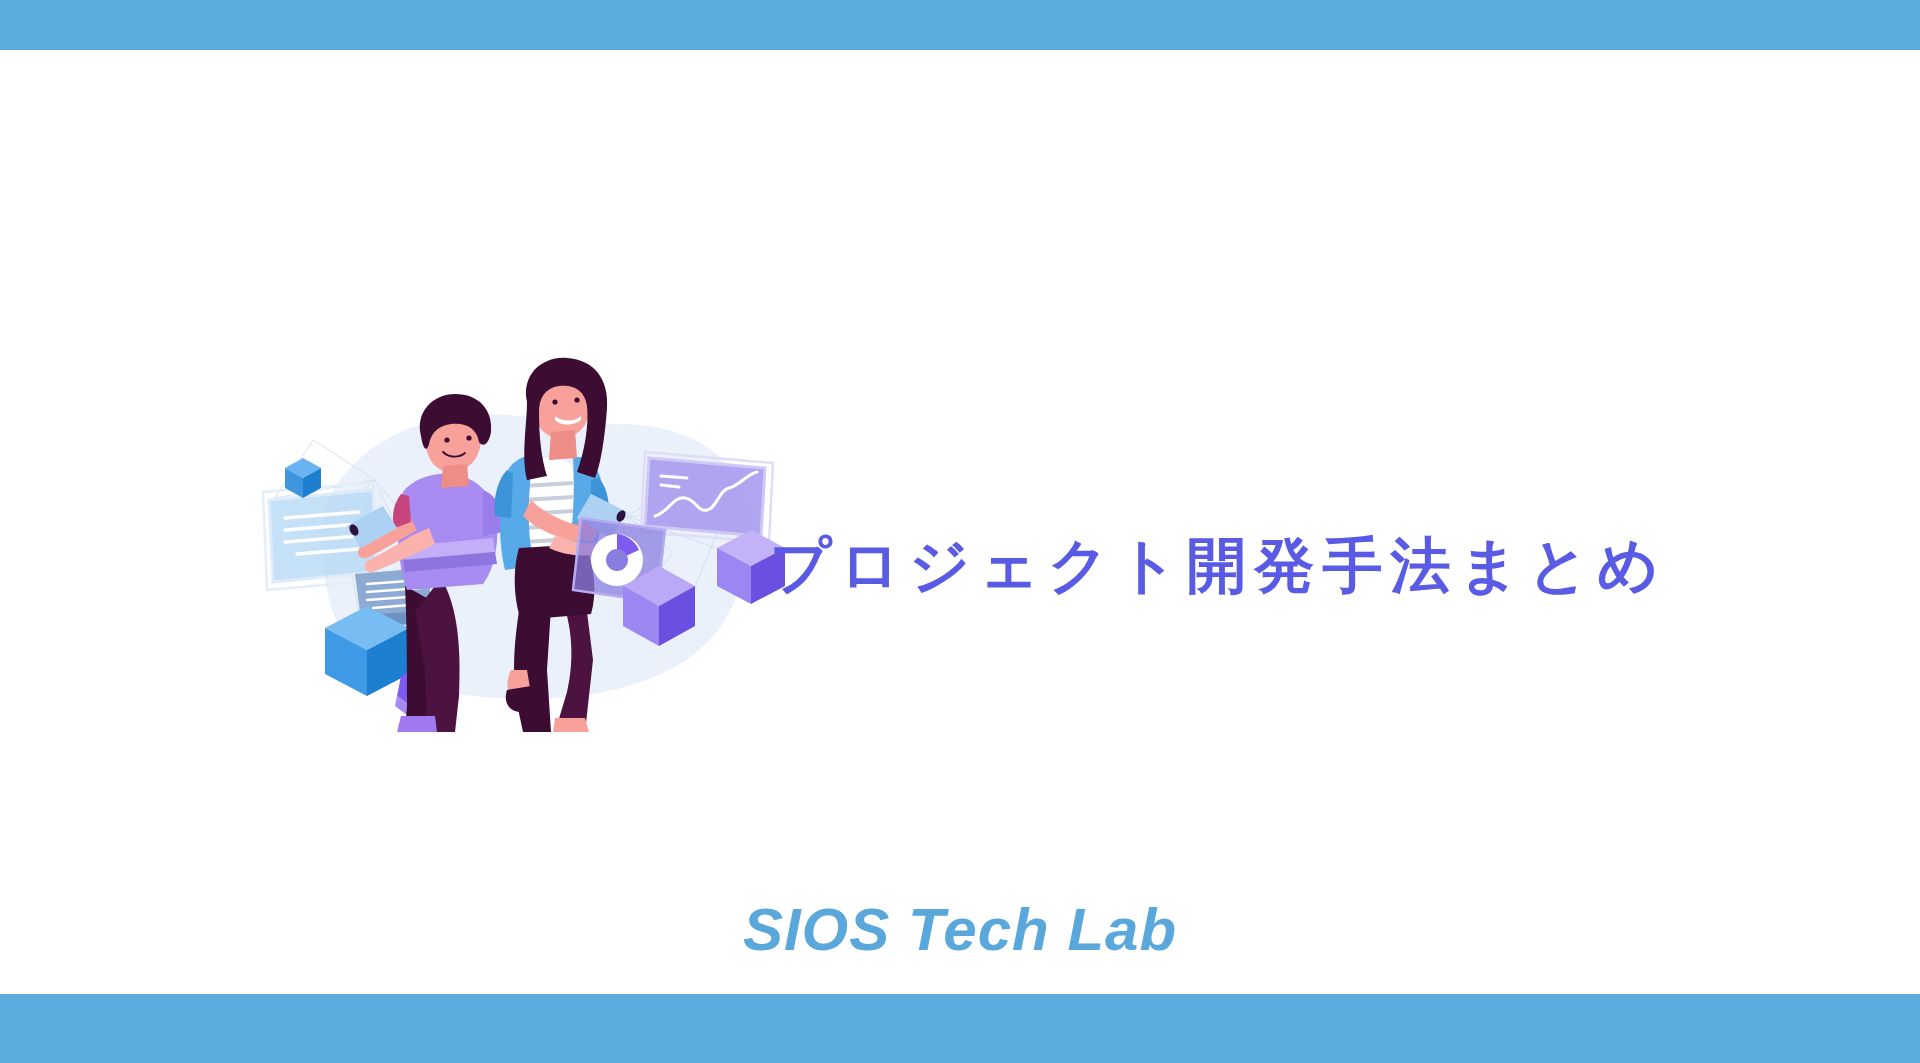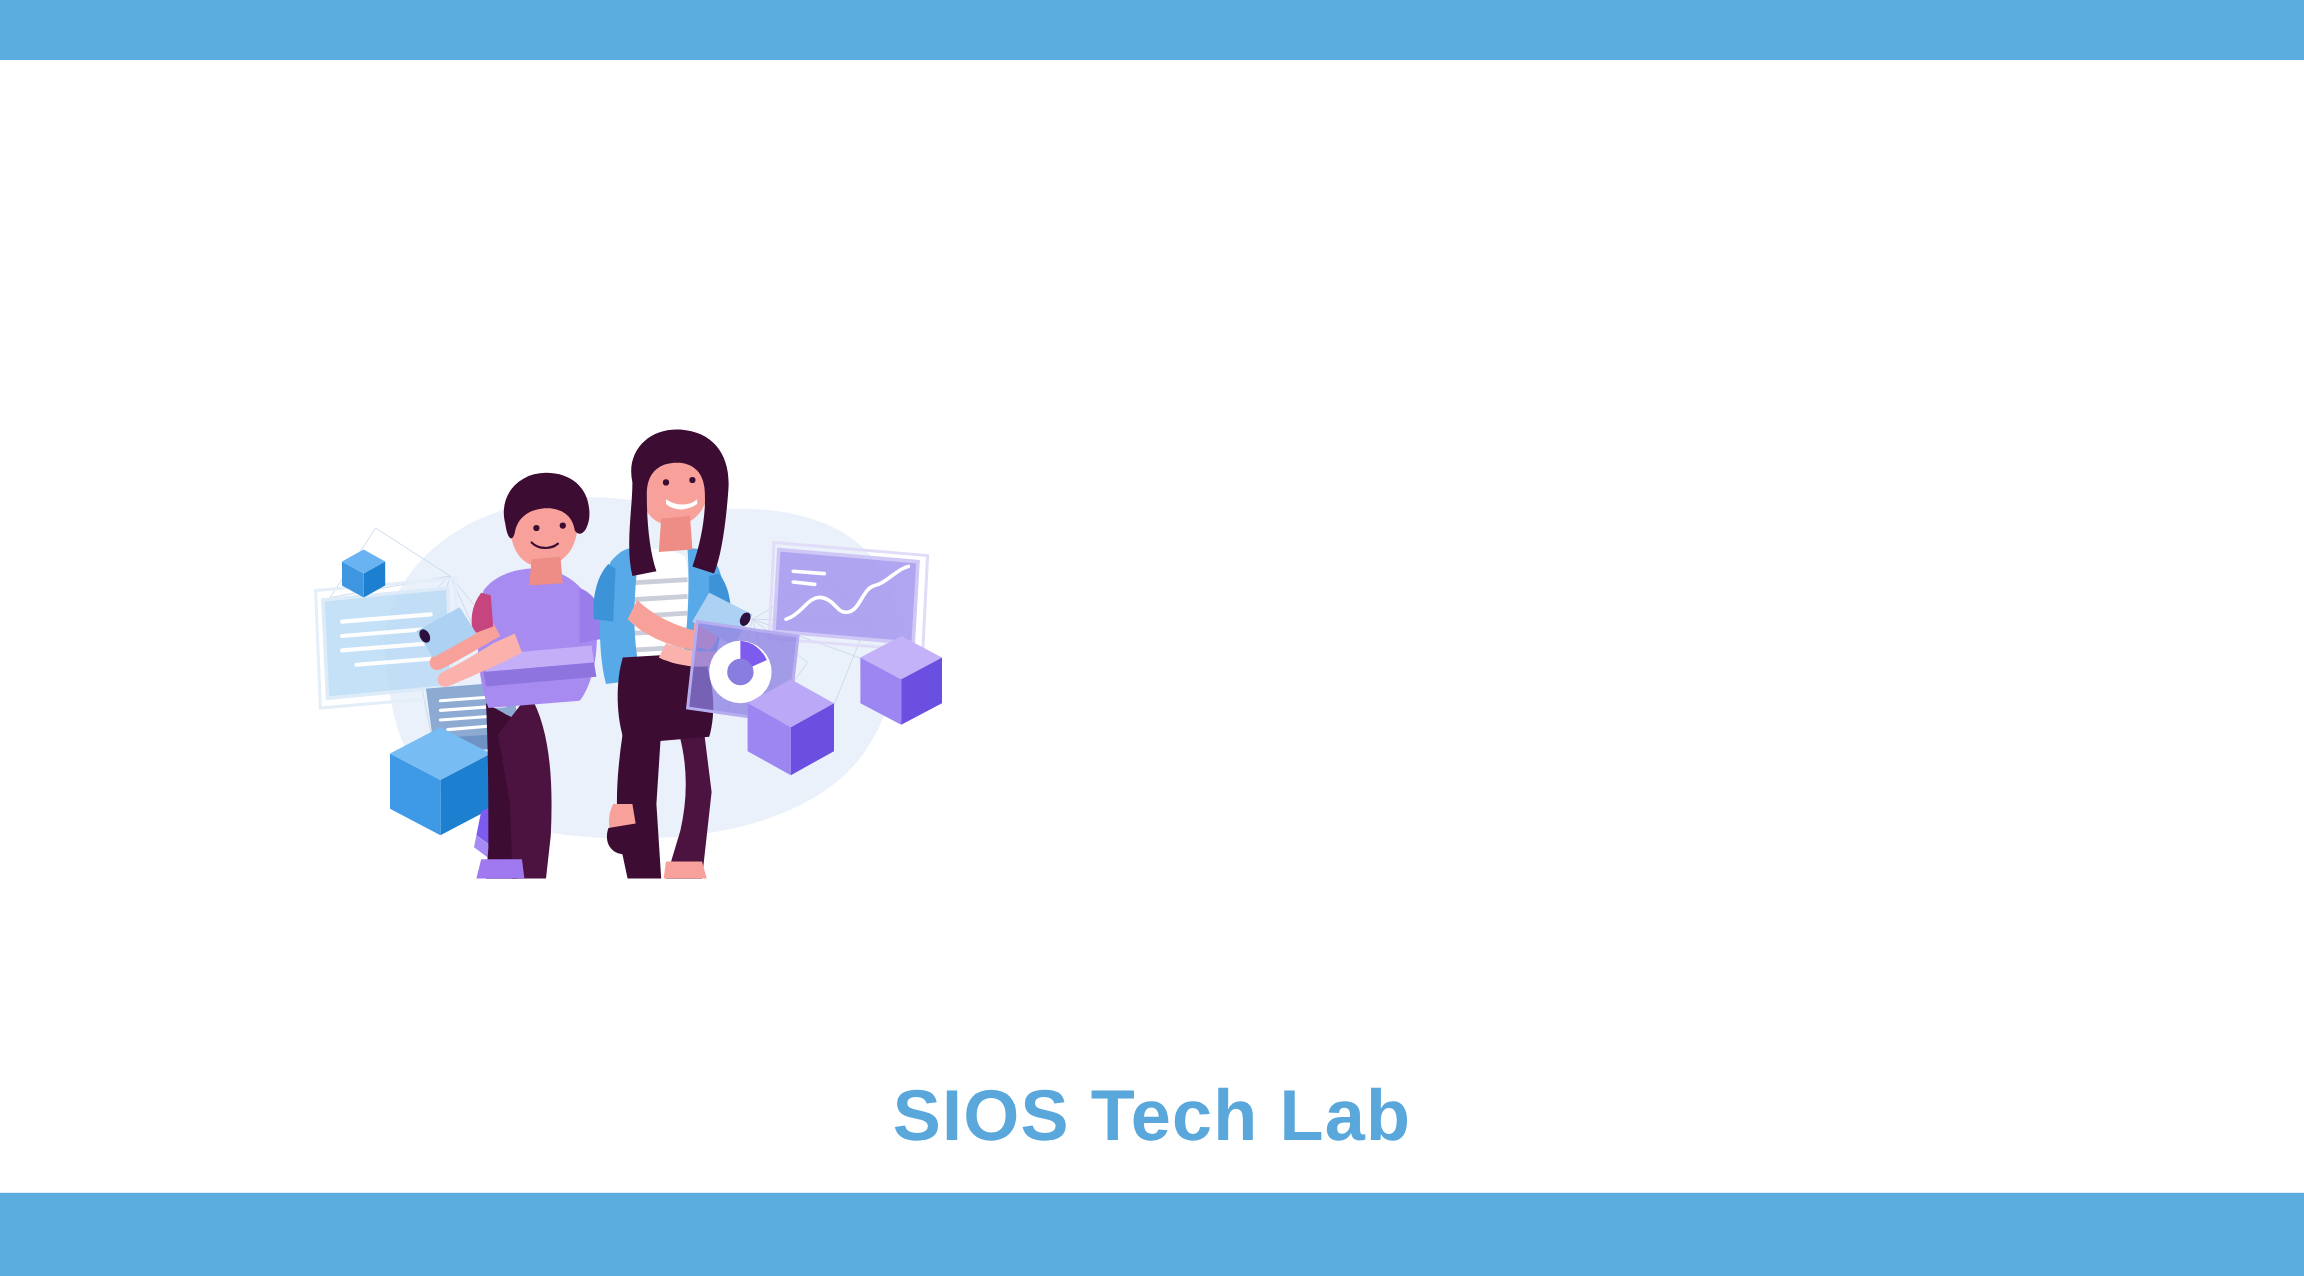--- a/index.html
+++ b/index.html
@@ -63,20 +63,21 @@
 
   .brand {
     position: absolute;
     left: 0;
     top: 850px;
     width: 1920px;
     text-align: center;
     font-size: 60px;
     line-height: 1;
     font-weight: bold;
+    font-style: italic;
     letter-spacing: 1px;
     color: #5AA8DB;
   }
 </style>
 </head>
 <body>
 
 <div class="slide">
 
   <div class="bar bar-top"></div>
@@ -292,20 +293,21 @@
           <g>
             <path d="M462 208 L496 190 L530 208 L496 226 Z" fill="#C3B2F8"></path>
             <path d="M462 208 L496 226 L496 264 L462 246 Z" fill="#9C86F2"></path>
             <path d="M530 208 L496 226 L496 264 L530 246 Z" fill="#6B4FE0"></path>
           </g>
 
         </g>
       </svg>
     </div>
 
+    <div class="title">プロジェクト開発手法まとめ</div>
 
     <div class="brand">SIOS Tech Lab</div>
 
   </div>
 
   <div class="bar bar-bottom"></div>
 
 </div>
 
 </body></html>

